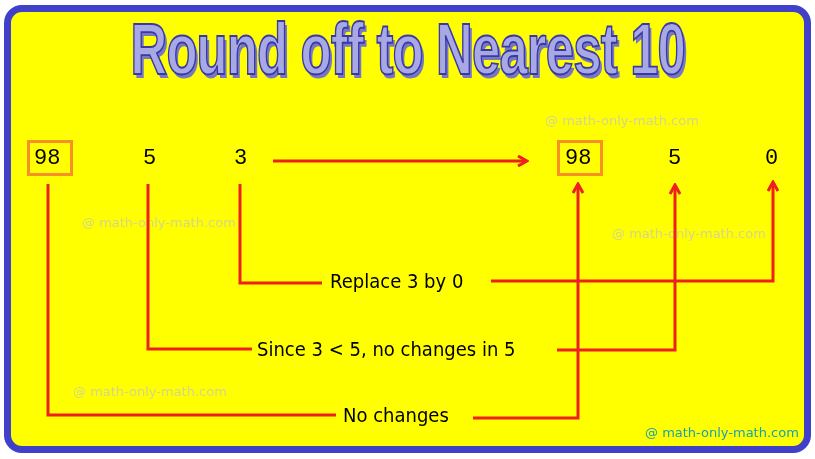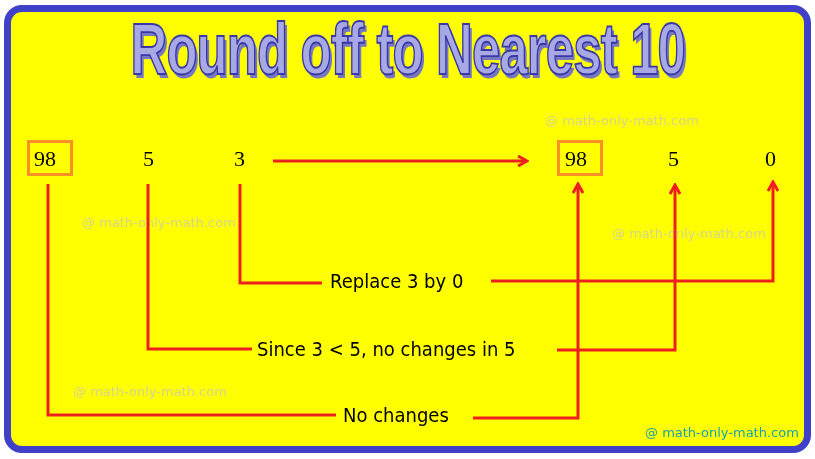--- a/index.html
+++ b/index.html
@@ -12,21 +12,21 @@
       position: absolute; left: 0; top: 14px; width: 815px; text-align: center;
       font-family: "Liberation Sans", sans-serif; font-weight: bold;
       font-size: 62px; letter-spacing: -1px;
       color: #a8a8e4;
       transform: scaleX(0.82) scaleY(1.18);
       transform-origin: 409px 40px;
       -webkit-text-stroke: 1.6px #3838a8;
       text-shadow: 3px 3px 0 #7878c0;
     }
     .num {
-      position: absolute; font-family: Liberation Serif, serif; font-size: 22px;
+      position: absolute; font-family: Liberation Mono, monospace; font-size: 22px;
       color: #000; line-height: 1;
     }
     .box {
       position: absolute; border: 3px solid #f89028; width: 40px; height: 30px;
     }
     .label {
       position: absolute; font-family: "DejaVu Sans", sans-serif; font-size: 20px;
       color: #000; background: #ffff00; line-height: 1; white-space: nowrap;
       transform: scaleX(0.9); transform-origin: left center;
     }

